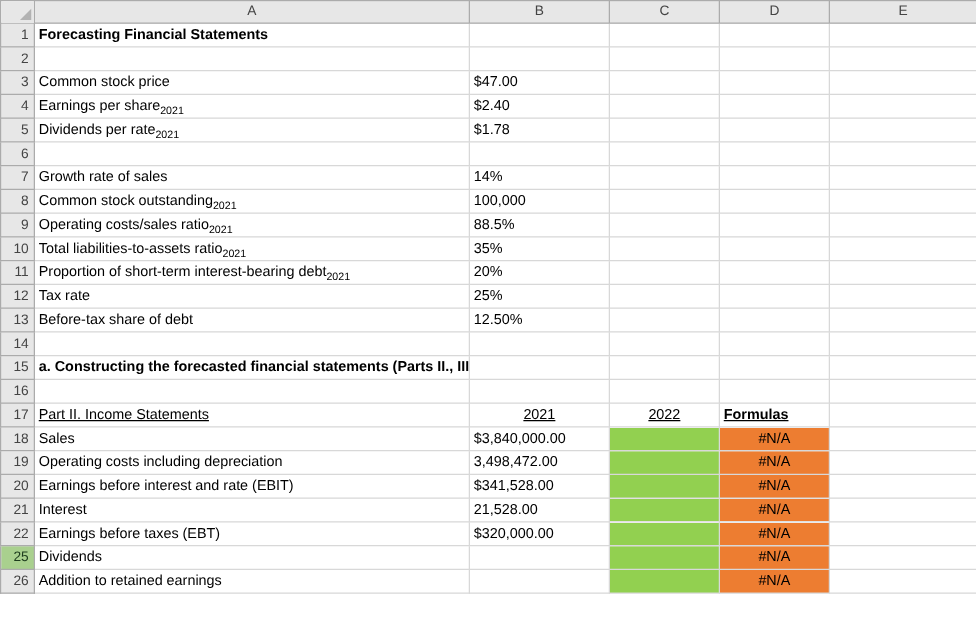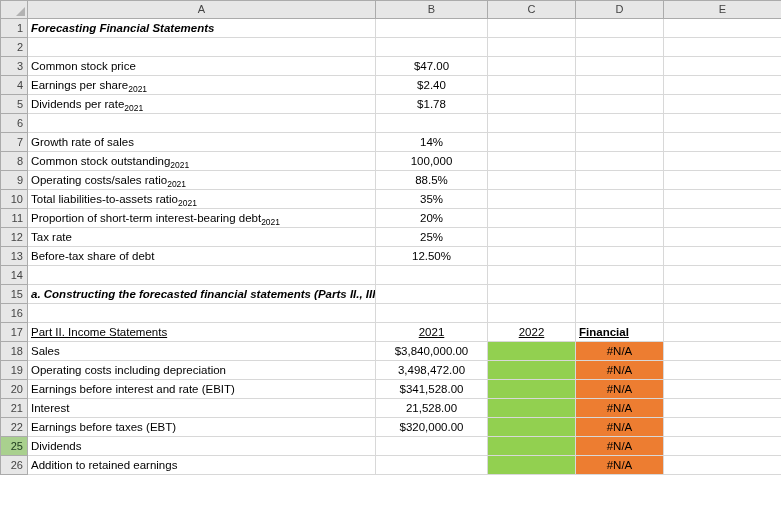--- a/index.html
+++ b/index.html
@@ -57,28 +57,28 @@
     font-size: 11.5px;
     color: #000;
     border-right: 1px solid var(--gridline);
     border-bottom: 1px solid var(--gridline);
     overflow: hidden;
     white-space: nowrap;
     vertical-align: middle;
   }
   .b  { font-weight: bold; }
   .u  { text-decoration: underline; }
-  .ar { text-align: center; }
+  .ar { text-align: left; }
   .ac { text-align: center; }
   .fg { background: var(--green-fill); }
   .fo { background: var(--orange-fill); }
   .bt { border-top: 1px solid var(--border-black); text-decoration: underline; }
   .bb { border-bottom: 1px solid var(--border-black); }
   .bd { border-bottom: 3px double var(--border-black); }
-  .ov { overflow: visible; font-style: italic; }
+  .ov { overflow: visible; }
   sub { font-size: 8.5px; vertical-align: sub; line-height: 0; }
 </style>
 </head>
 <body>
 
 <table class="grid">
     <colgroup>
       <col class="w-rh">
       <col class="w-A">
       <col class="w-B">
@@ -225,21 +225,21 @@
         <td class="cell"></td>
         <td class="cell"></td>
         <td class="cell"></td>
         <td class="cell"></td>
       </tr>
       <tr>
         <th class="hd rh">17</th>
         <td class="cell u bt bb"><span>Part II. Income Statements</span></td>
         <td class="cell ac bt bb"><span>2021</span></td>
         <td class="cell ac bt bb"><span>2022</span></td>
-        <td class="cell b bt bb"><span>Financial</span></td>
+        <td class="cell b bt bb"><span>Formulas</span></td>
         <td class="cell"></td>
       </tr>
       <tr>
         <th class="hd rh">18</th>
         <td class="cell"><span>Sales</span></td>
         <td class="cell ar"><span>$3,840,000.00</span></td>
         <td class="cell fg"></td>
         <td class="cell ac fo"><span>#N/A</span></td>
         <td class="cell"></td>
       </tr>

